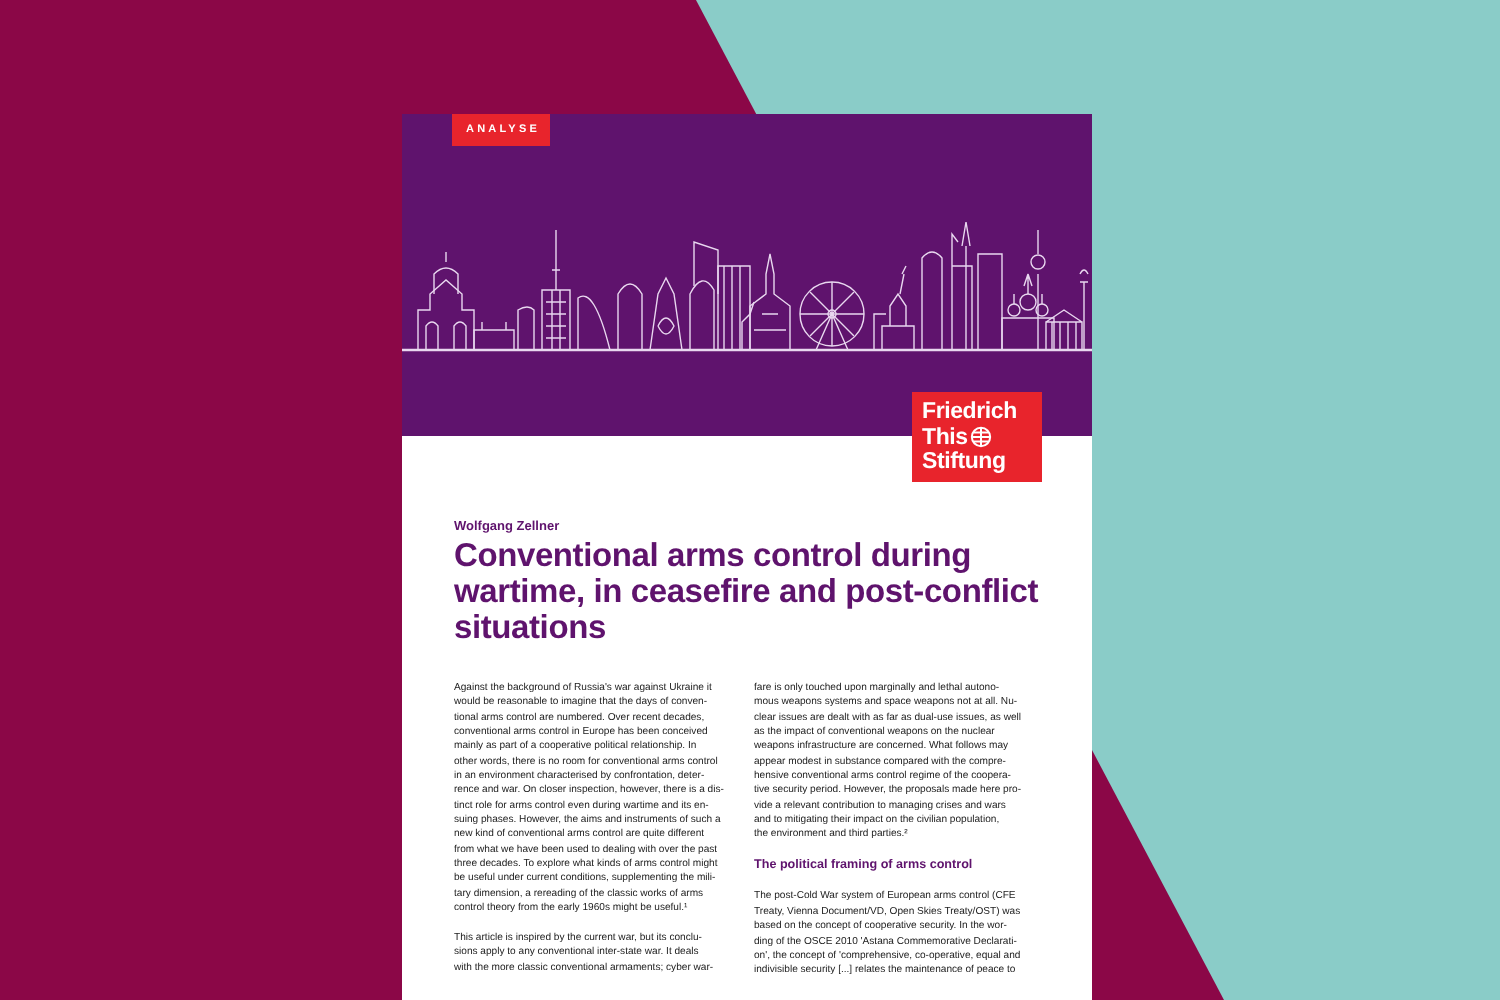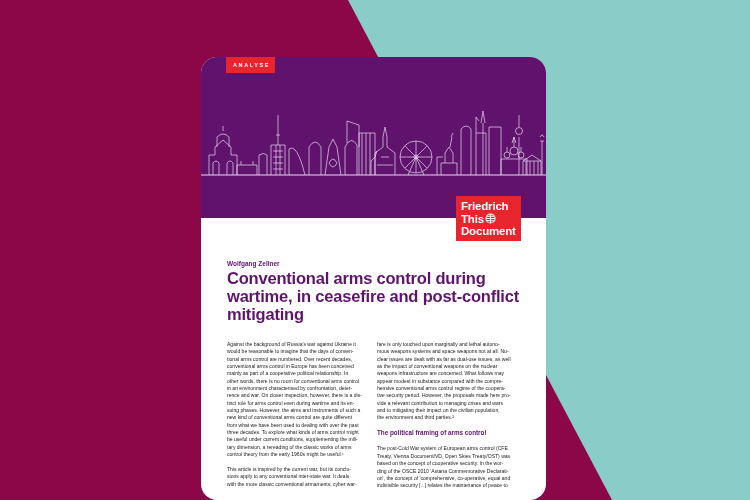--- a/index.html
+++ b/index.html
@@ -13,21 +13,20 @@
       position: absolute; left: 0; top: 0; width: 750px; height: 500px;
       background: #8B0747;
       clip-path: polygon(0 0, 348px 0, 612px 500px, 0 500px);
     }
     .doc {
       position: absolute;
       left: 201px; top: 57px;
       width: 345px; height: 443px;
       background: #FFFFFF;
       overflow: hidden;
-      border-radius: 16px;
     }
     .doc-header {
       position: absolute; left: 0; top: 0;
       width: 345px; height: 161px;
       background: #5F136D;
     }
     .badge {
       position: absolute; left: 25px; top: 0;
       width: 49px; height: 16px;
       background: #E8242C;
@@ -157,25 +156,25 @@
     <div class="row">Friedrich</div>
     <div class="row">
       <span>This</span>
       <svg width="11" height="11" viewBox="0 0 12 12" fill="none" stroke="#fff" stroke-width="1.1">
         <circle cx="6" cy="6" r="5"></circle>
         <line x1="1" y1="6" x2="11" y2="6"></line>
         <line x1="6" y1="1" x2="6" y2="11"></line>
         <path d="M2 3.5 H10 M2 8.5 H10"></path>
       </svg>
     </div>
-    <div class="row">Document</div>
+    <div class="row">Stiftung</div>
   </div>
 
   <div class="author">Wolfgang Zellner</div>
-  <h1 class="title">Conventional arms control during wartime, in ceasefire and post-conflict mitigating</h1>
+  <h1 class="title">Conventional arms control during wartime, in ceasefire and post-conflict situations</h1>
 
   <div class="col left" id="col-left">
       <p>
         <span class="line">Against the background of Russia's war against Ukraine it</span>
         <span class="line">would be reasonable to imagine that the days of conven-</span>
         <span class="line">tional arms control are numbered. Over recent decades,</span>
         <span class="line">conventional arms control in Europe has been conceived</span>
         <span class="line">mainly as part of a cooperative political relationship. In</span>
         <span class="line">other words, there is no room for conventional arms control</span>
         <span class="line">in an environment characterised by confrontation, deter-</span>

